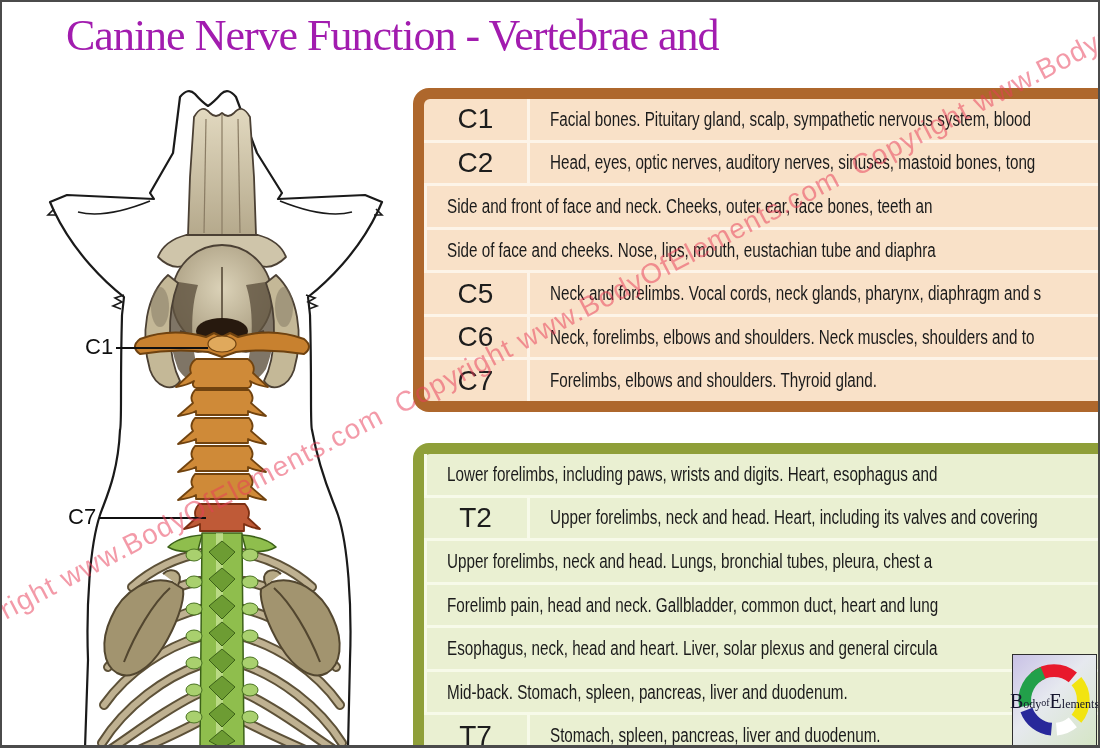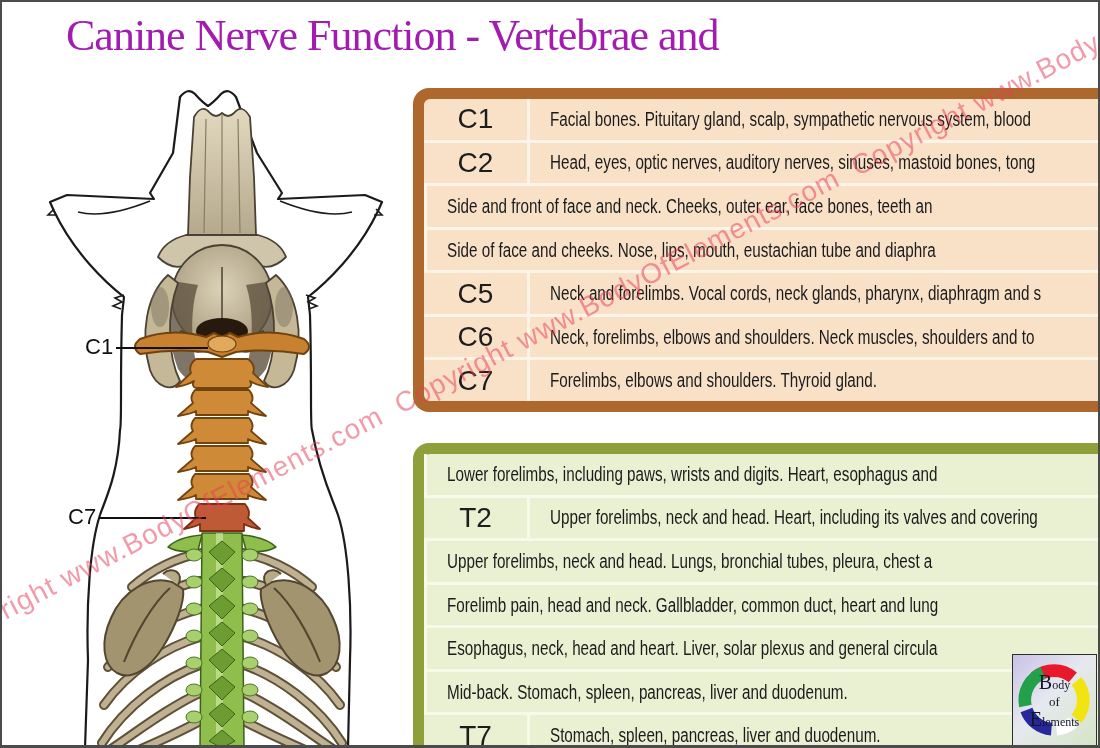--- a/index.html
+++ b/index.html
@@ -38,26 +38,26 @@
   .lead-c7{left:99px;top:517px;width:107px;}
   
   .watermark{position:absolute;left:-60px;top:628px;width:1750px;transform:rotate(-27.5deg);
              transform-origin:0 50%;font-size:28px;font-weight:400;letter-spacing:1px;
              color:rgba(232,62,88,0.52);white-space:nowrap;z-index:50;pointer-events:none;}
   
   .logo{position:absolute;left:1012px;top:654px;width:85px;height:92px;z-index:60;
         border:1px solid #2e2e2e;box-sizing:border-box;
         background:linear-gradient(135deg,#c9c2e6 0%,#e6e9ef 45%,#d5e5c5 100%);}
   .logo svg{position:absolute;inset:0;}
-  .logo-text{position:absolute;inset:0;display:flex;flex-direction:column;align-items:center;
+  .logo-text{position:absolute;inset:0;display:flex;flex-direction:row;align-items:center;
              justify-content:center;font-family:"Liberation Serif",serif;color:#15152e;line-height:1.02;
              padding-top:2px;}
   .lg-big{font-size:20px;}
   .lg-small{font-size:12px;}
-  .lg-of{font-size:13px;}
+  .lg-of{font-size:10px;}
 </style>
 </head>
 <body>
 
 <div class="frame"></div>
 
 <div class="title">Canine Nerve Function - Vertebrae and</div>
 
 <svg class="skel" viewBox="0 0 390 663" xmlns="http://www.w3.org/2000/svg">
   <defs>

